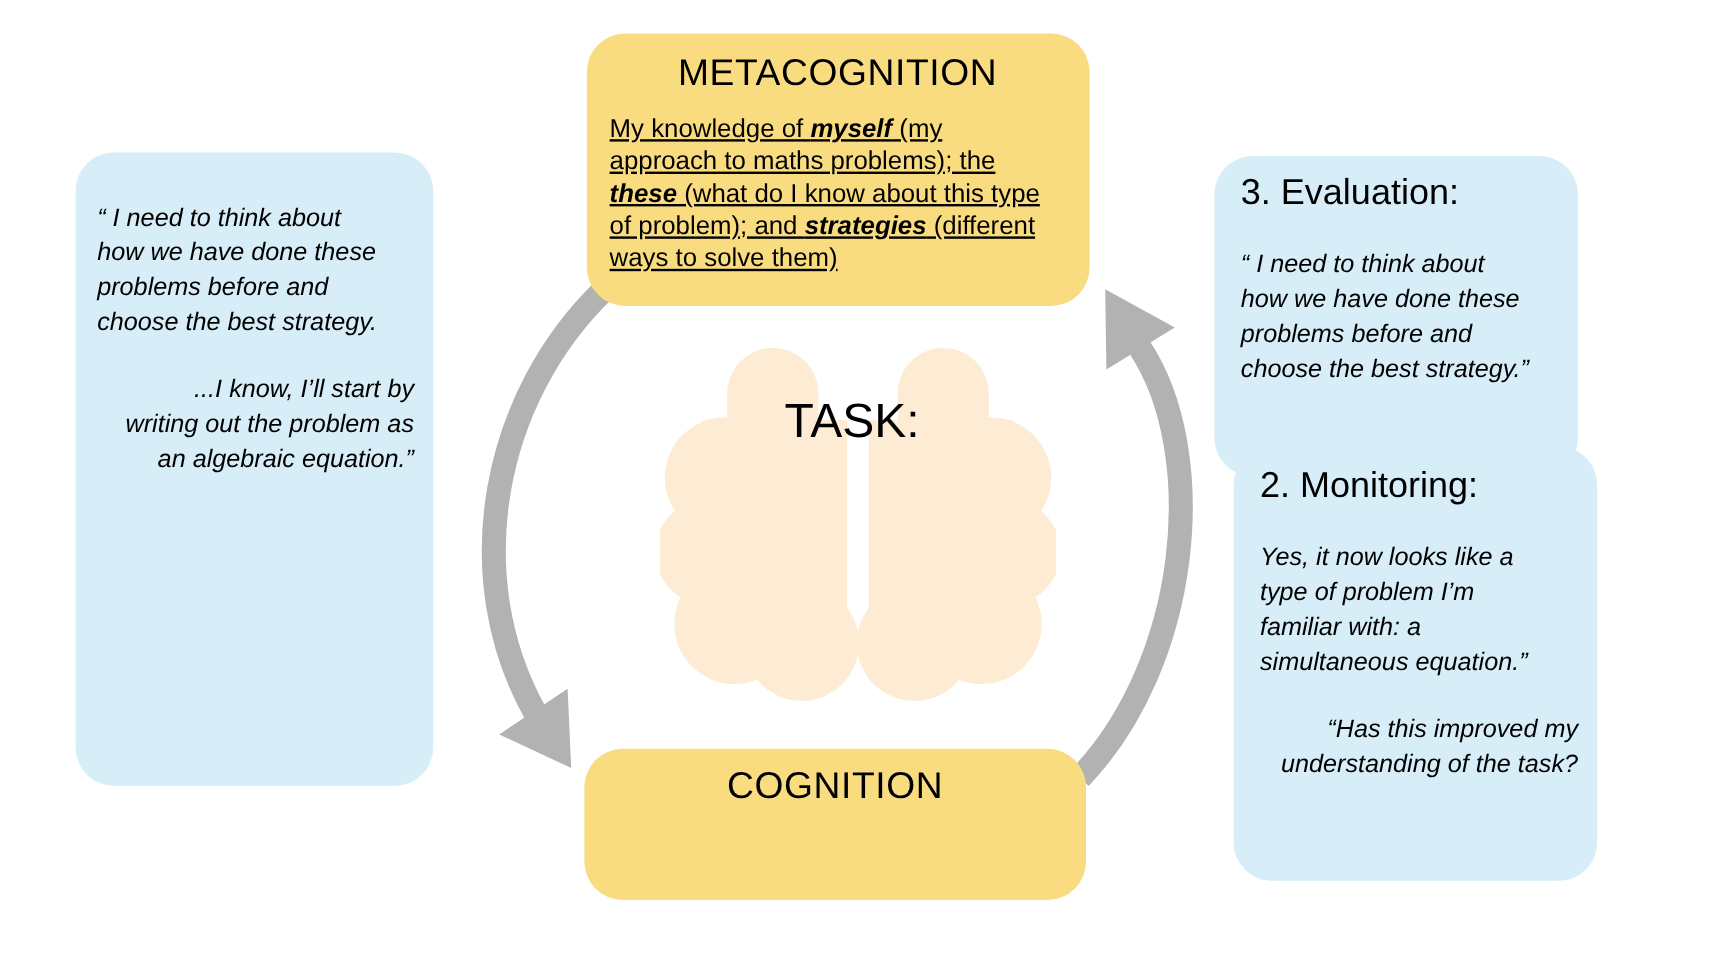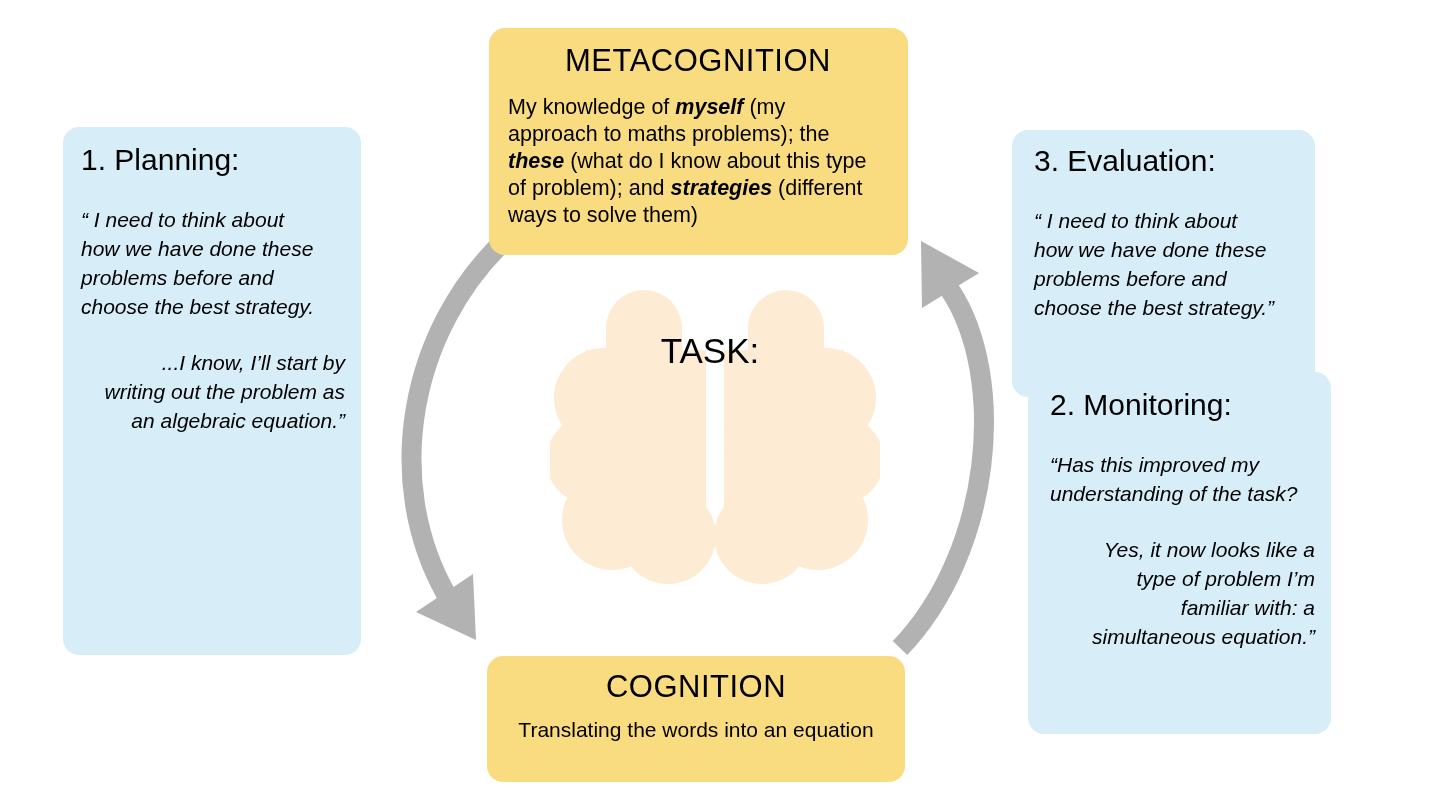--- a/index.html
+++ b/index.html
@@ -8,42 +8,43 @@
     width: 1440px;
     height: 804px;
     background: var(--background, #fff);
     font-family: "Liberation Sans", sans-serif;
     color: var(--text, #000);
     overflow: hidden;
   }
   .box {
     position: absolute;
     box-sizing: border-box;
-    border-radius: 16px;
+    border-radius: 32px;
     z-index: 2;
   }
   .yellow { background: var(--yellow, #fadc80); }
   .blue   { background: var(--blue, #d7edf8); }
 
   
   #metacognition-box { left: 489px; top: 28px; width: 419px; height: 227px; padding: 14px 20px 0 19px; }
-  #cognition-box     { left: 487px; top: 656px; width: 418px; height: 126px; padding: 12px 20px 0 20px; }
+  #cognition-box     { left: 487px; top: 624px; width: 418px; height: 126px; padding: 12px 20px 0 20px; }
 
   .big-title {
     font-size: 31px;
     line-height: 38px;
     text-align: center;
     letter-spacing: 0.5px;
     white-space: nowrap;
   }
   .meta-body {
     margin-top: 14px;
     font-size: 21.5px;
     line-height: 27px;
     white-space: pre-line;
+    text-decoration: underline;
   }
   .meta-body b { font-style: italic; }
   .cognition-body {
     margin-top: 12px;
     font-size: 21px;
     text-align: center;
     white-space: nowrap;
   }
 
   
@@ -68,21 +69,21 @@
   
   #brain-svg { position: absolute; left: 550px; top: 288px; z-index: 0; }
   #brain-svg .lobe { fill: var(--brain, #fdebd3); }
   #task-text {
     position: absolute;
     left: 550px; top: 332px;
     width: 320px;
     text-align: center;
     z-index: 1;
   }
-  #task-title { font-size: 35px; line-height: 38px; }
+  #task-title { font-size: 40px; line-height: 38px; }
   #task-body  { margin-top: 2px; font-size: 21.5px; line-height: 27px; white-space: pre-line; }
 
   
   #arrows-svg { position: absolute; left: 0; top: 0; z-index: 1; }
   #arrows-svg .shaft { fill: none; stroke: var(--arrow, #b2b2b2); stroke-width: 20; }
   #arrows-svg .head  { fill: var(--arrow, #b2b2b2); stroke: none; }
 </style>
 </head>
 <body>
 
@@ -128,45 +129,43 @@
     <div class="big-title">METACOGNITION</div>
     <div class="meta-body"><span>My knowledge of </span><b>myself</b><span> (my
 approach to maths problems); the
 </span><b>these</b><span> (what do I know about this type
 of problem); and </span><b>strategies</b><span> (different
 ways to solve them)</span></div>
   </div>
 
   <div id="cognition-box" class="box yellow">
     <div class="big-title">COGNITION</div>
-    <div class="cognition-body">Translating the words into an equation</div>
   </div>
 
   <div id="planning-box" class="box blue">
-    <div class="side-title">1. Planning:</div>
     <div class="quote">“ I need to think about
 how we have done these
 problems before and
 choose the best strategy.</div>
     <div class="quote">...I know, I’ll start by
 writing out the problem as
 an algebraic equation.”</div>
   </div>
 
   <div id="evaluation-box" class="box blue">
     <div class="side-title">3. Evaluation:</div>
     <div class="quote">“ I need to think about
 how we have done these
 problems before and
 choose the best strategy.”</div>
   </div>
 
   <div id="monitoring-box" class="box blue">
     <div class="side-title">2. Monitoring:</div>
-    <div class="quote">“Has this improved my
-understanding of the task?</div>
     <div class="quote">Yes, it now looks like a
 type of problem I’m
 familiar with: a
 simultaneous equation.”</div>
+    <div class="quote">“Has this improved my
+understanding of the task?</div>
   </div>
 
 </div>
 
 </body></html>

